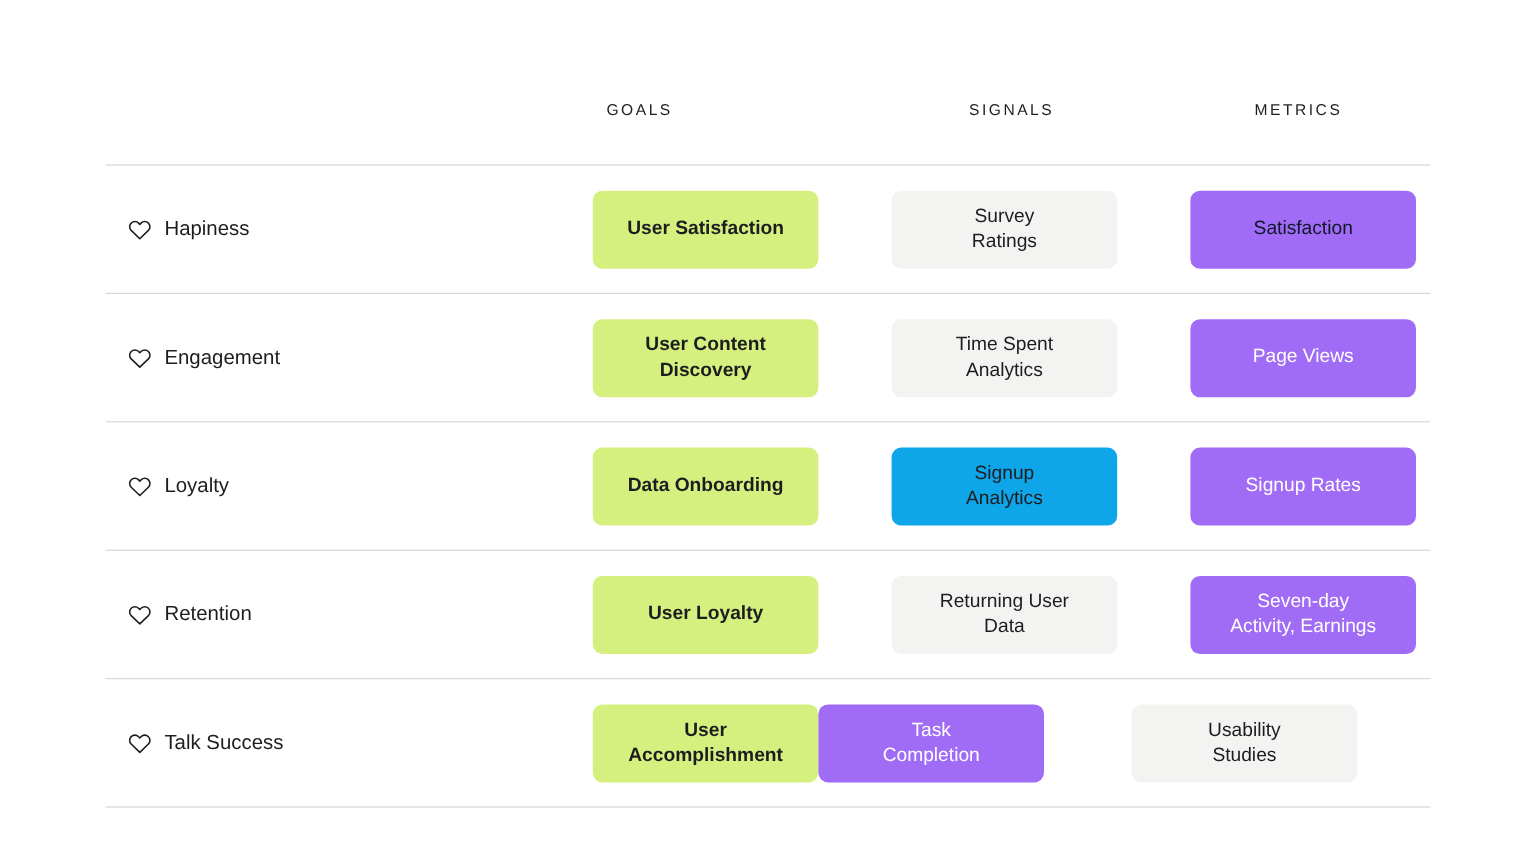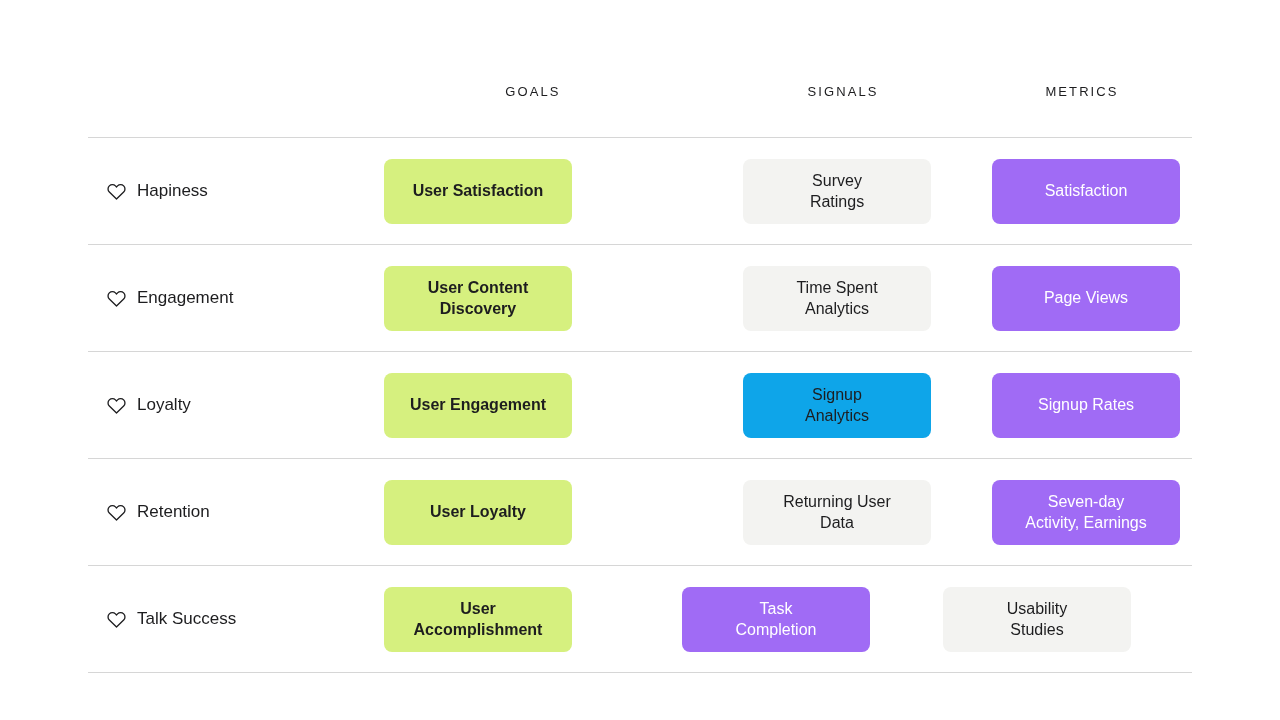--- a/index.html
+++ b/index.html
@@ -78,21 +78,21 @@
     flex: none;
     display: block;
   }
   .heart-icon svg { display: block; }
 
   .cell {
     display: flex;
     align-items: center;
     box-sizing: border-box;
   }
-  .cell.goals   { width: 310px; justify-content: flex-start; padding-left: 12px; }
+  .cell.goals   { width: 310px; justify-content: flex-end; padding-left: 12px; }
   .cell.signals { width: 310px; justify-content: center; }
   .cell.metrics { width: 200px; justify-content: flex-start; }
 
   .pill {
     border-radius: 8px;
     display: flex;
     align-items: center;
     justify-content: center;
     text-align: center;
     line-height: 1.32;
@@ -152,21 +152,21 @@
       </span>
       <span class="row-label-text">Hapiness</span>
     </div>
     <div class="cell goals">
       <div class="pill goal" style="background: rgb(214, 240, 127); color: rgb(29, 29, 31);">User Satisfaction</div>
     </div>
     <div class="cell signals">
       <div class="pill signal" style="background: rgb(243, 243, 241); color: rgb(29, 29, 31);">Survey<br>Ratings</div>
     </div>
     <div class="cell metrics">
-      <div class="pill metric" style="background: rgb(160, 107, 245); color: #ffffff;">Satisfaction</div>
+      <div class="pill metric" style="background: rgb(160, 107, 245); color: #0f172a;">Satisfaction</div>
     </div>
   </div>
   <div class="divider" style="background: rgb(214, 214, 214);"></div>
 
   <div class="row">
     <div class="row-label">
       <span class="heart-icon">
         <svg width="21" height="21" viewBox="0 0 24 24" fill="none" stroke="#1d1d1f" stroke-width="1.5" stroke-linecap="round" stroke-linejoin="round">
           <path d="M12 20.5 3.8 12.6a4.9 4.9 0 0 1 0-7 4.9 4.9 0 0 1 7 0l1.2 1.2 1.2-1.2a4.9 4.9 0 0 1 7 0 4.9 4.9 0 0 1 0 7Z"></path>
         </svg>
@@ -188,21 +188,21 @@
   <div class="row">
     <div class="row-label">
       <span class="heart-icon">
         <svg width="21" height="21" viewBox="0 0 24 24" fill="none" stroke="#1d1d1f" stroke-width="1.5" stroke-linecap="round" stroke-linejoin="round">
           <path d="M12 20.5 3.8 12.6a4.9 4.9 0 0 1 0-7 4.9 4.9 0 0 1 7 0l1.2 1.2 1.2-1.2a4.9 4.9 0 0 1 7 0 4.9 4.9 0 0 1 0 7Z"></path>
         </svg>
       </span>
       <span class="row-label-text">Loyalty</span>
     </div>
     <div class="cell goals">
-      <div class="pill goal" style="background: rgb(214, 240, 127); color: rgb(29, 29, 31);">User Engagement</div>
+      <div class="pill goal" style="background: rgb(214, 240, 127); color: rgb(29, 29, 31);">Data Onboarding</div>
     </div>
     <div class="cell signals">
       <div class="pill signal" style="background: #0ea5e9; color: rgb(29, 29, 31);">Signup<br>Analytics</div>
     </div>
     <div class="cell metrics">
       <div class="pill metric" style="background: rgb(160, 107, 245); color: rgb(255, 255, 255);">Signup Rates</div>
     </div>
   </div>
   <div class="divider" style="background: rgb(214, 214, 214);"></div>
 

